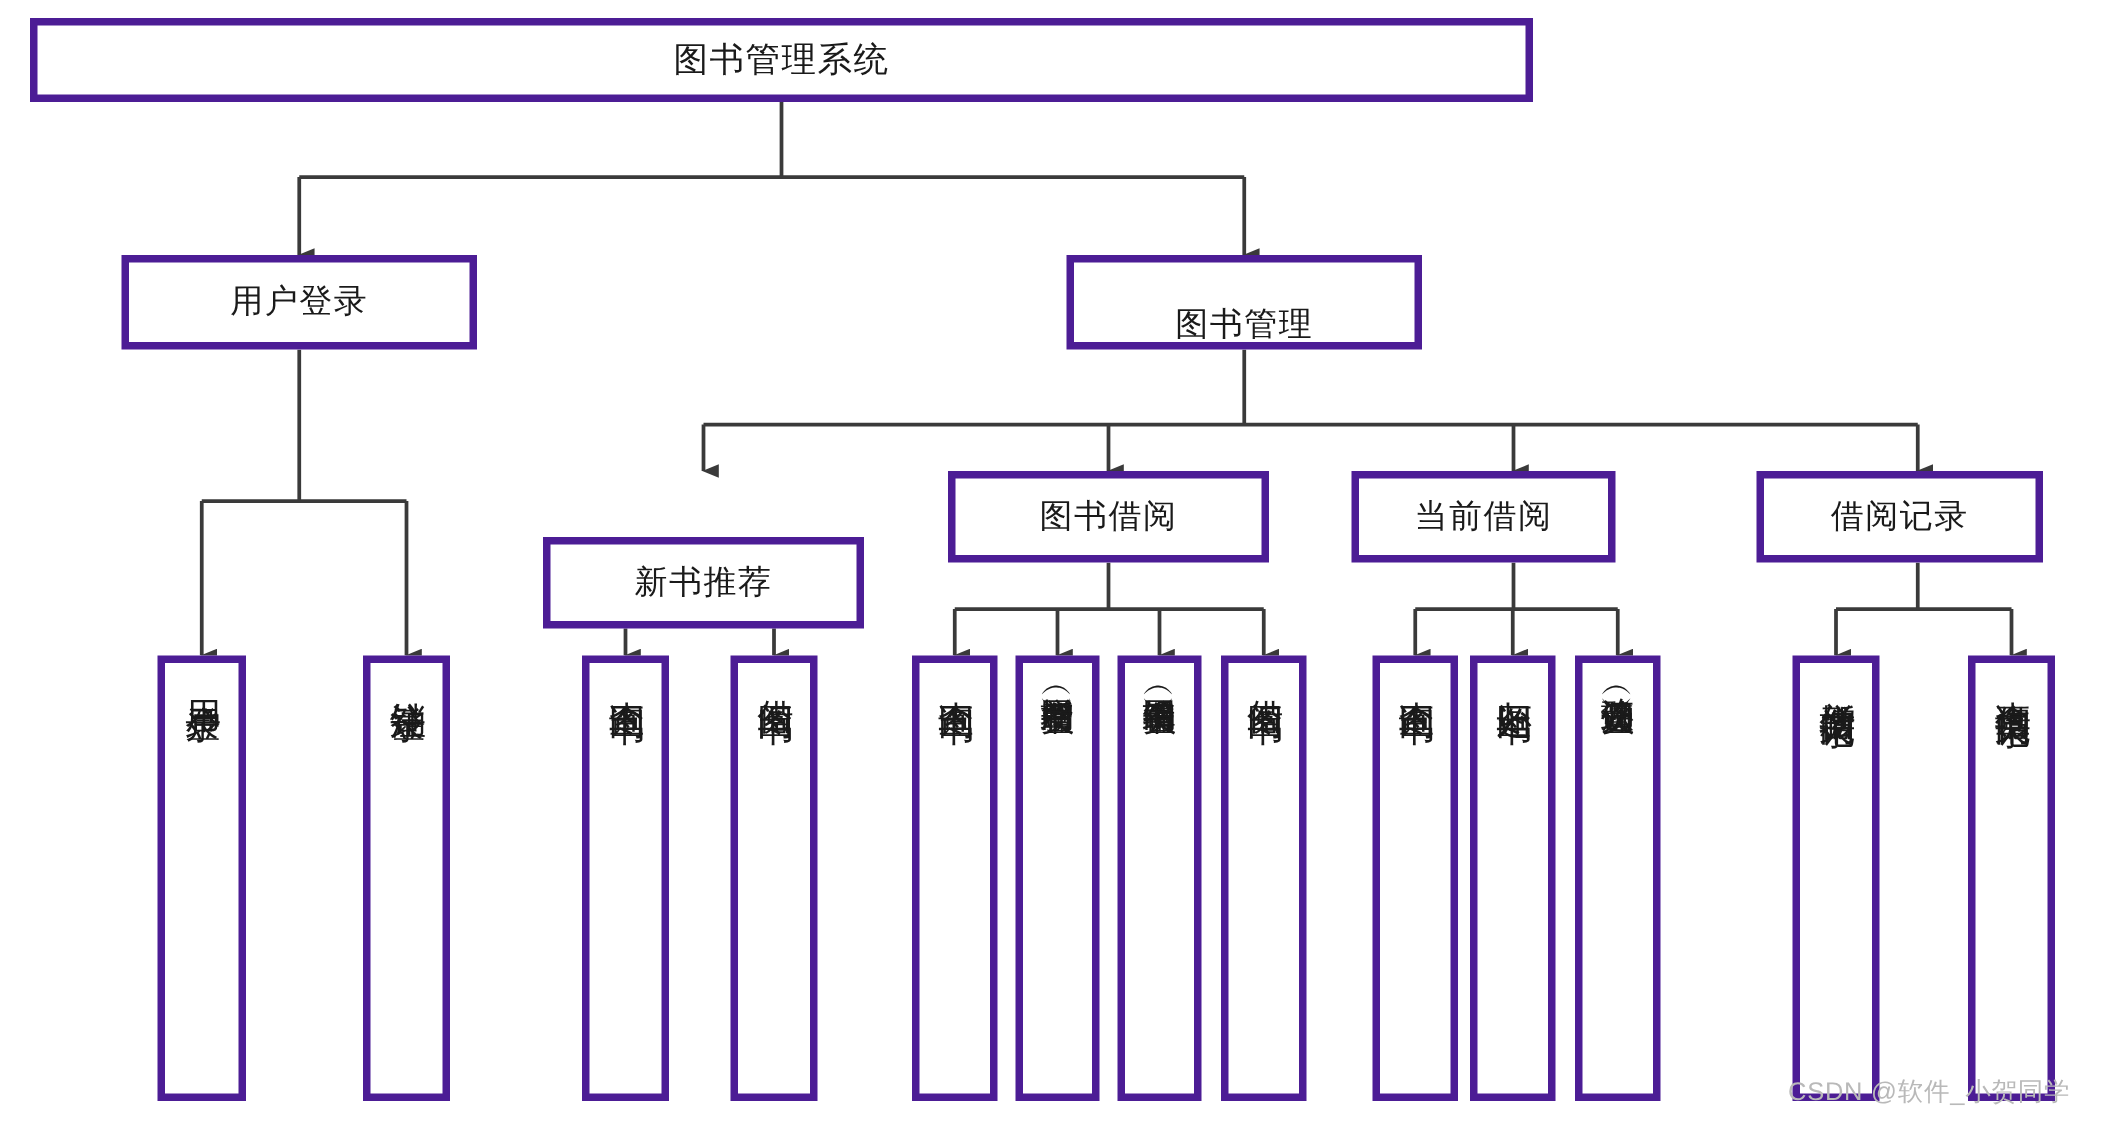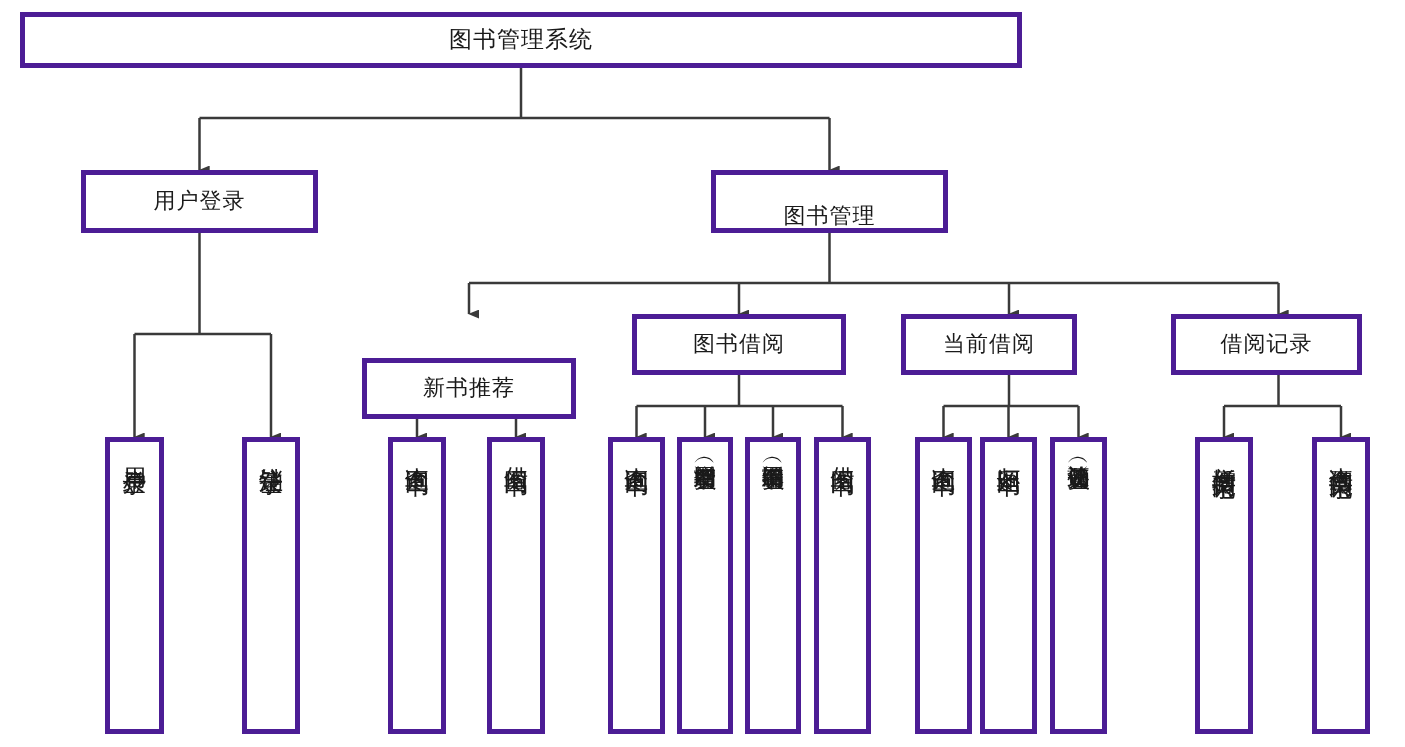--- a/index.html
+++ b/index.html
@@ -173,13 +173,14 @@
         <span class="node-label">确认归还（管理员）</span>
       </div>
       <div class="node vertical" style="left: 1195px; top: 437px; width: 58px; height: 297px;">
         <span class="node-label">新增借阅记录</span>
       </div>
       <div class="node vertical" style="left: 1312px; top: 437px; width: 58px; height: 297px;">
         <span class="node-label">查询借阅记录</span>
       </div>
     </div>
 
+  <div class="watermark" style="left:1192px; top:716px;">CSDN @软件_小贺同学</div>
 </div>
 
 </body></html>

